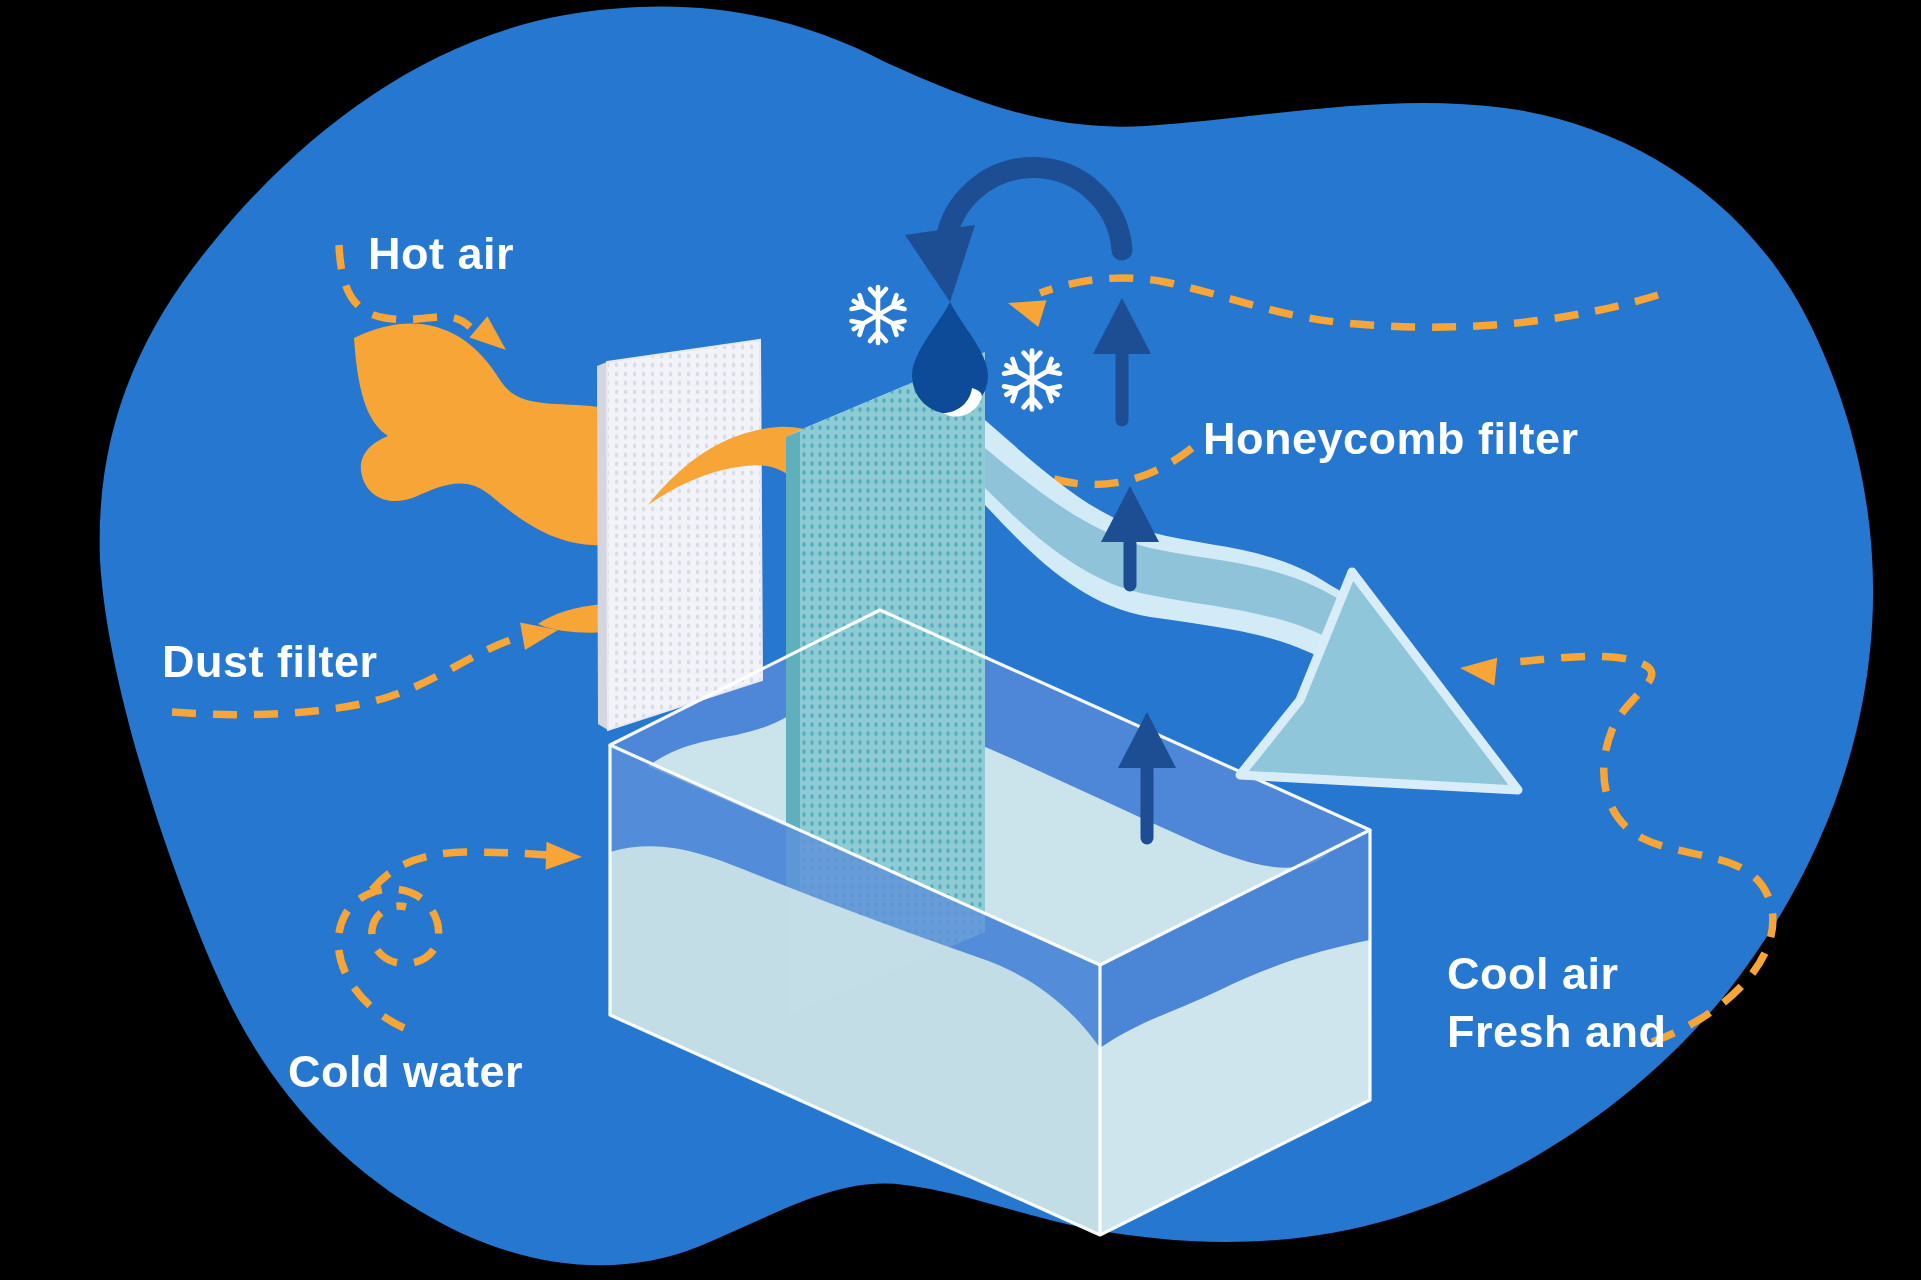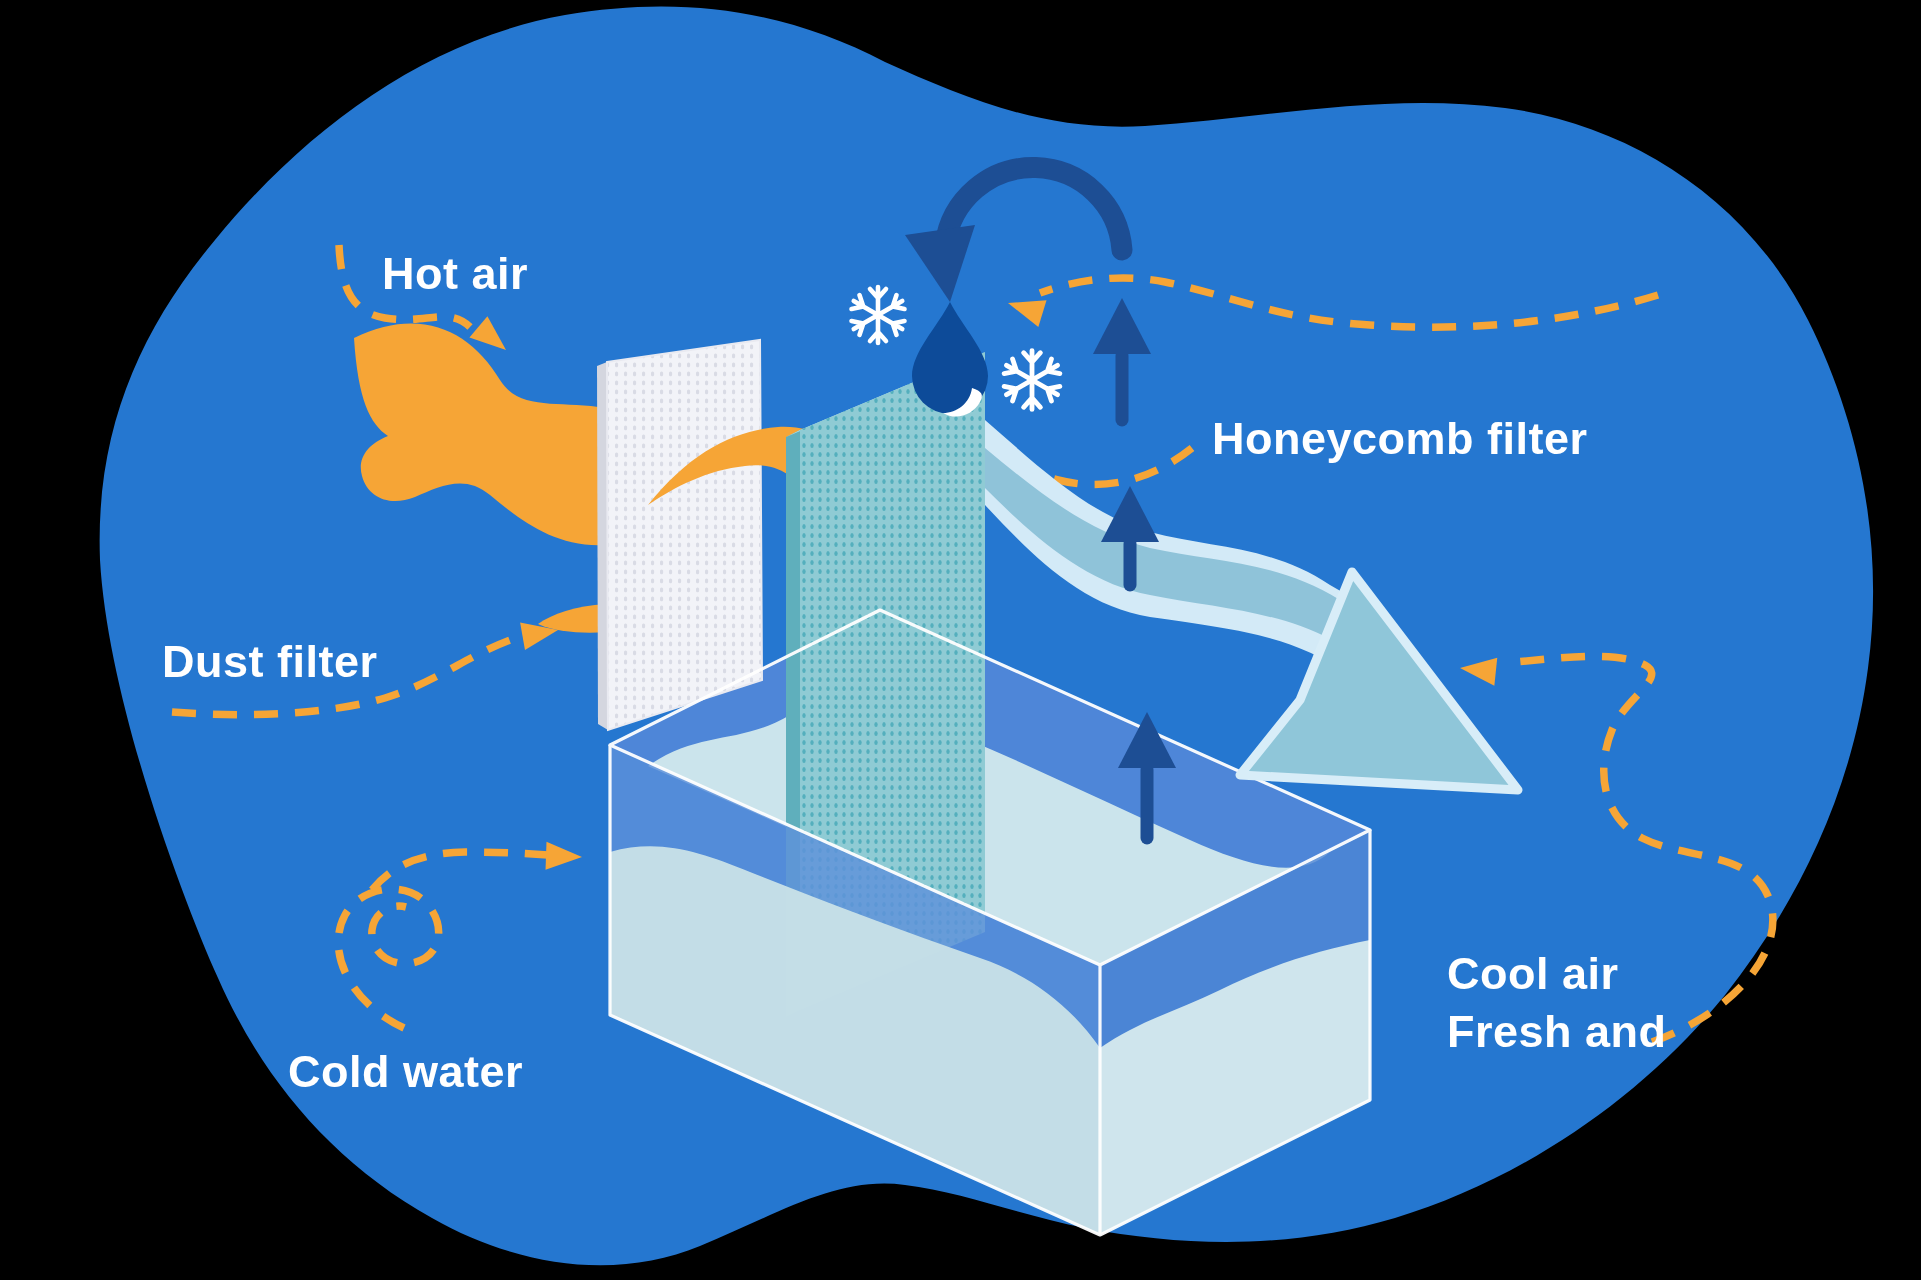--- a/index.html
+++ b/index.html
@@ -171,22 +171,22 @@
   <g>
     <path fill="none" stroke="#1D4E94" stroke-width="21" stroke-linecap="round" d="M945,245 A89,89 0 0 1 1122,250"></path>
     <path fill="#1D4E94" d="M905,235 L975,225 L950,302 Z"></path>
     <path fill="#0D4B99" d="M950,302 C962,326 988,352 988,376 A38,38 0 1 1 912,376 C912,352 938,326 950,302 Z"></path>
     <path fill="#FFFFFF" d="M972,388 C970,403 957,413 943,413 C956,421 973,415 980,402 C984,395 982,391 972,388 Z"></path>
     <use href="#snowflake" x="0" y="0" transform="translate(878,315)"></use>
     <use href="#snowflake" x="0" y="0" transform="translate(1032,380) scale(1.05)"></use>
   </g>
 </svg>
 
-<div class="lbl" style="left:382px;top:225px;margin-top:20px;">Hot air</div>
-<div class="lbl" style="left:1203px;top:410px;margin-left:9px;">Honeycomb filter</div>
+<div class="lbl" style="left:368px;top:225px;">Hot air</div>
+<div class="lbl" style="left:1203px;top:410px;">Honeycomb filter</div>
 <div class="lbl" style="left:162px;top:633px;">Dust filter</div>
 <div class="lbl" style="left:288px;top:1043px;">Cold water</div>
 <div class="lbl" style="left:1447px;top:945px;">
   <div>Cool air</div>
   <div>Fresh and</div>
 </div>
 
 </div>
 
 </body></html>

